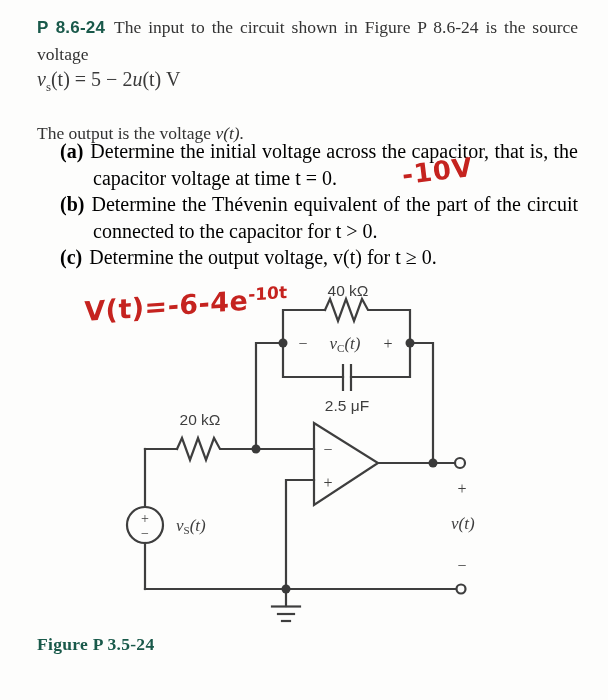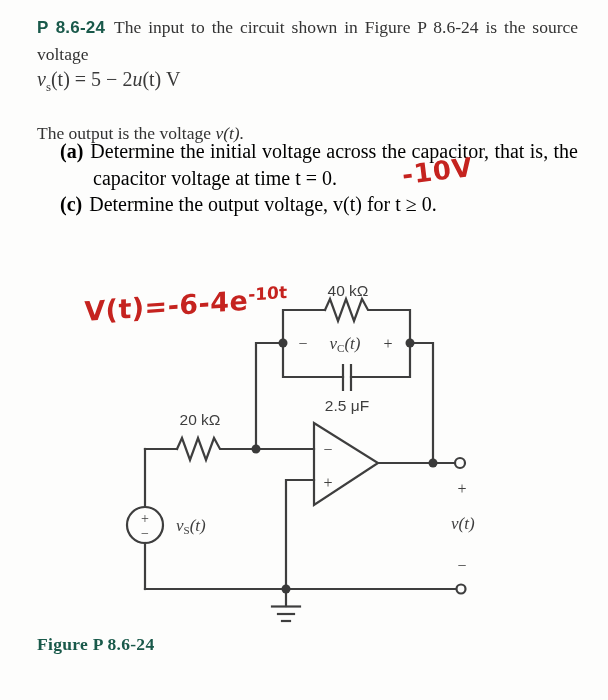--- a/index.html
+++ b/index.html
@@ -78,20 +78,23 @@
 
 <div class="abs textcol para" style="top:120px">
   <span>The output is the voltage </span><span class="it">v(t).</span>
 </div>
 
 <div class="abs textcol list">
   <div class="list-item">
     <span class="part-label">(a)</span><span>Determine the initial voltage across the capacitor, that is, the capacitor voltage at time t = 0.</span>
   </div>
   <div class="list-item">
+    <span class="part-label">(b)</span><span>Determine the Thévenin equivalent of the part of the circuit connected to the capacitor for t &gt; 0.</span>
+  </div>
+  <div class="list-item">
     <span class="part-label">(c)</span><span>Determine the output voltage, v(t) for t ≥ 0.</span>
   </div>
 </div>
 
 <div class="abs hand hand-initial">-10V</div>
 
 <div class="abs hand hand-solution">
   <span>V(t)=-6-4e</span><sup>-10t</sup>
 </div>
 
@@ -150,13 +153,13 @@
   <text class="cmath" x="176" y="531"><tspan font-style="italic">v</tspan><tspan class="sub" dy="3">S</tspan><tspan dy="-3" font-style="italic">(t)</tspan></text>
 
   <text class="sign" x="328" y="455" text-anchor="middle">−</text>
   <text class="sign" x="328" y="488" text-anchor="middle">+</text>
 
   <text class="sign" x="462" y="494" text-anchor="middle">+</text>
   <text class="cmath" font-style="italic" x="451" y="529">v(t)</text>
   <text class="sign" x="462" y="571" text-anchor="middle">−</text>
 </svg>
 
-<div class="abs caption">Figure P 8.6-24</div>
+<div class="abs caption">Figure P 3.5-24</div>
 
 </body></html>

